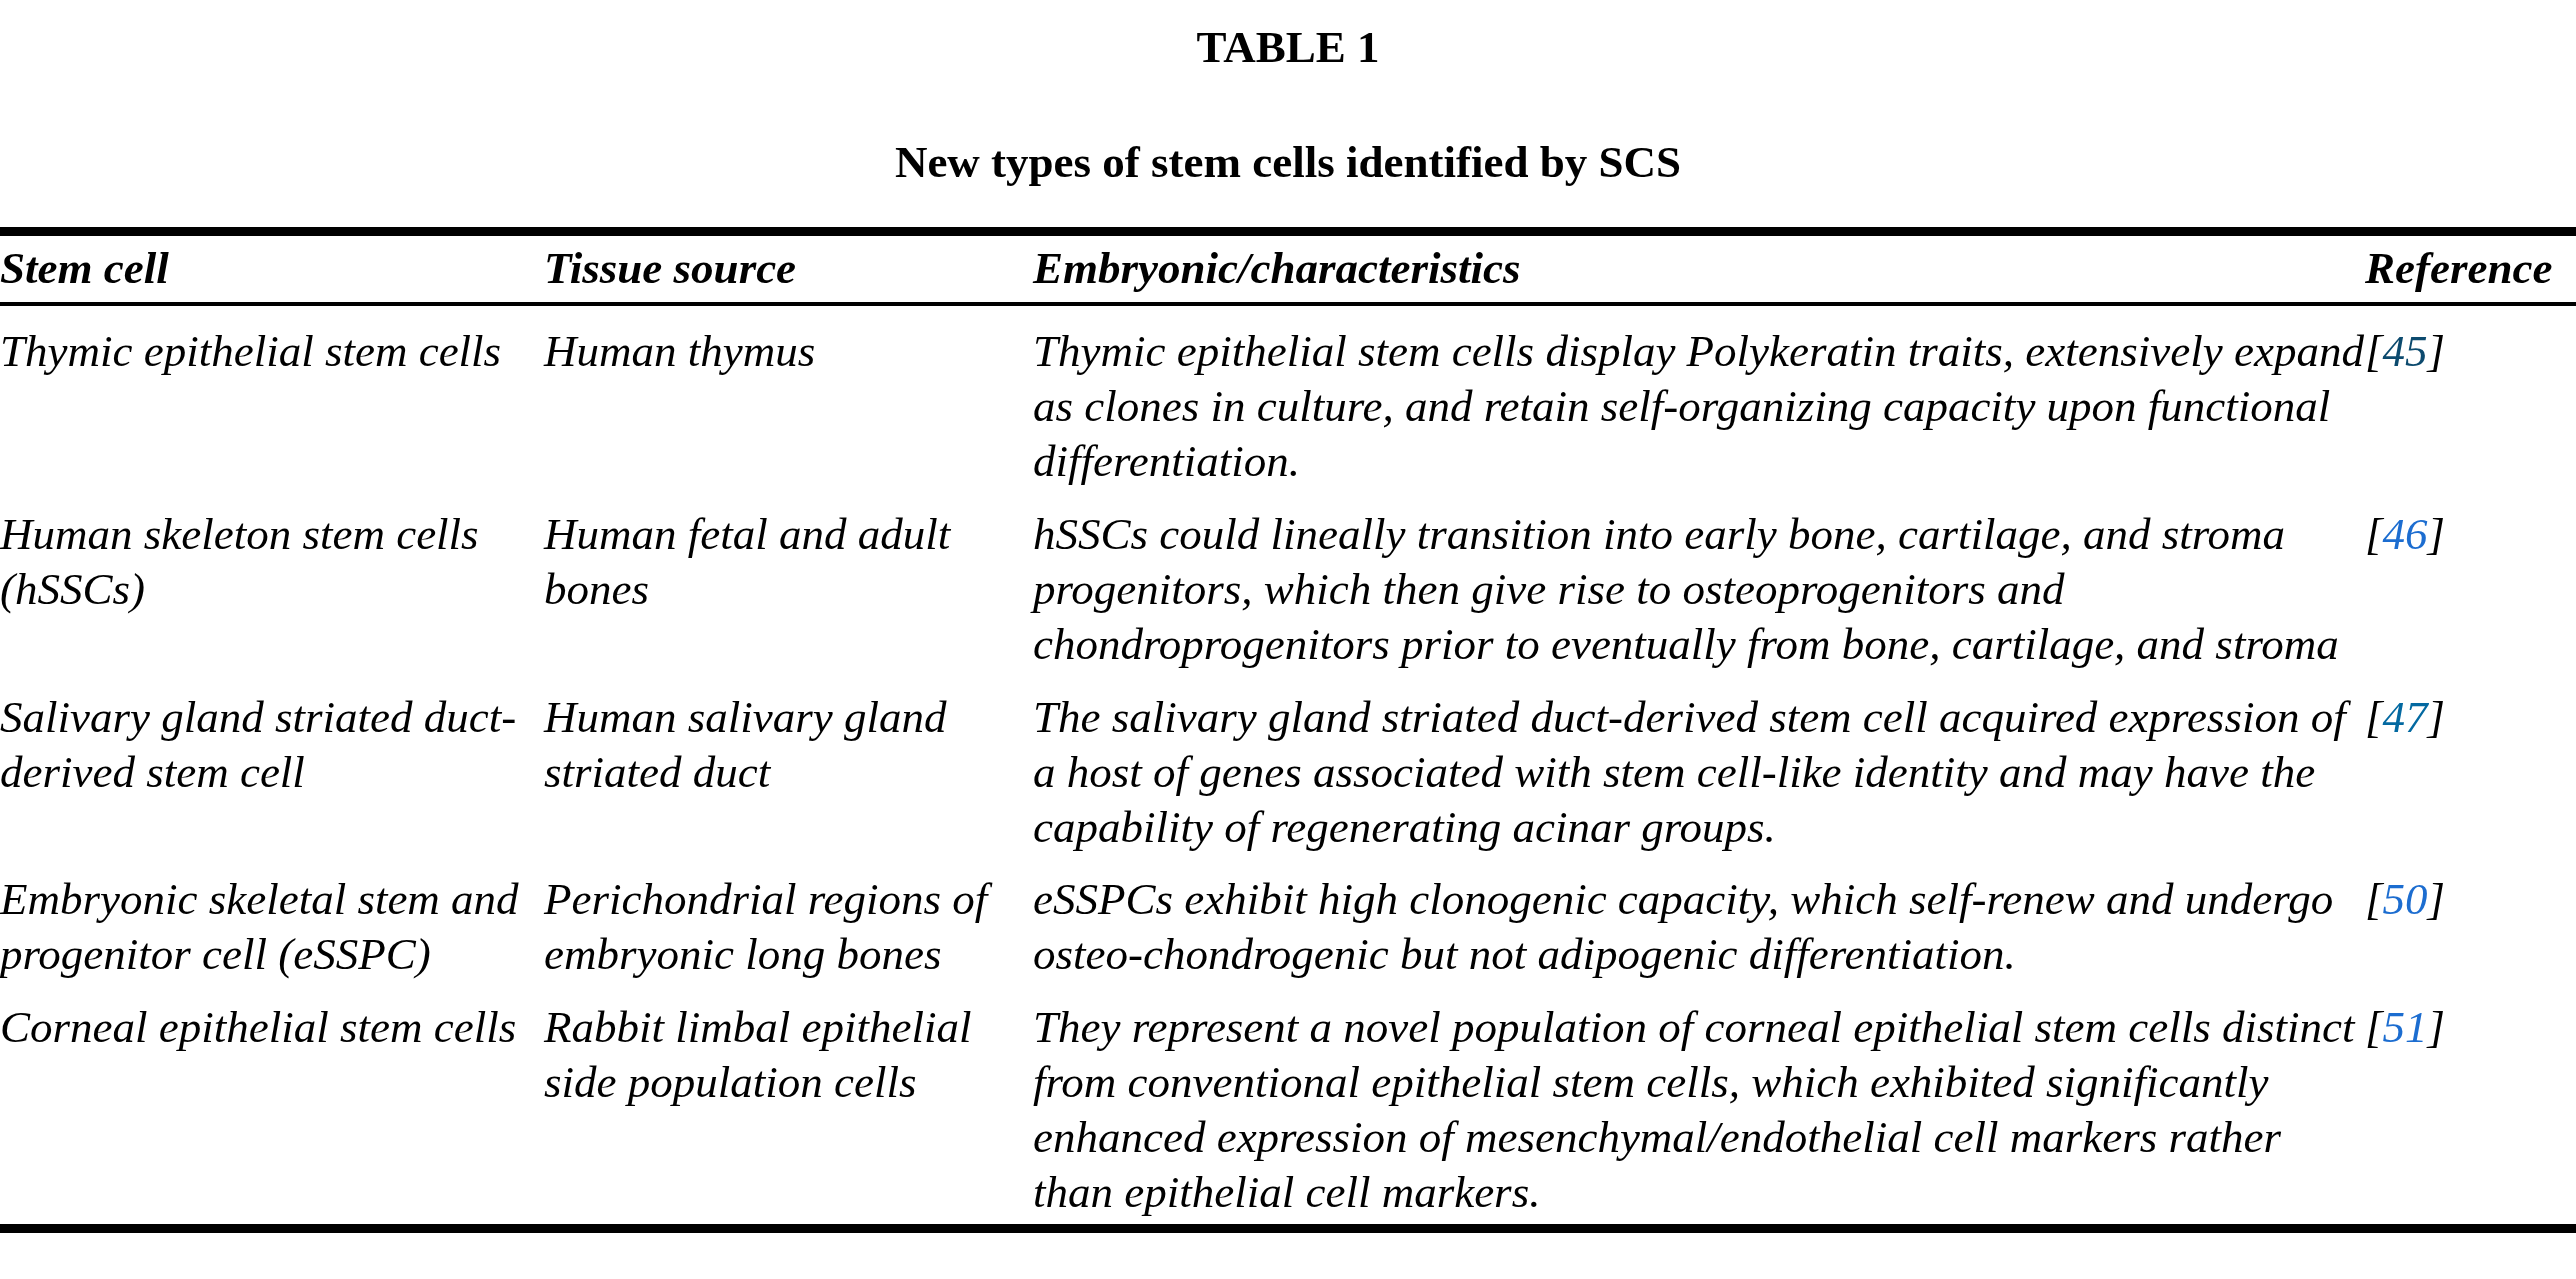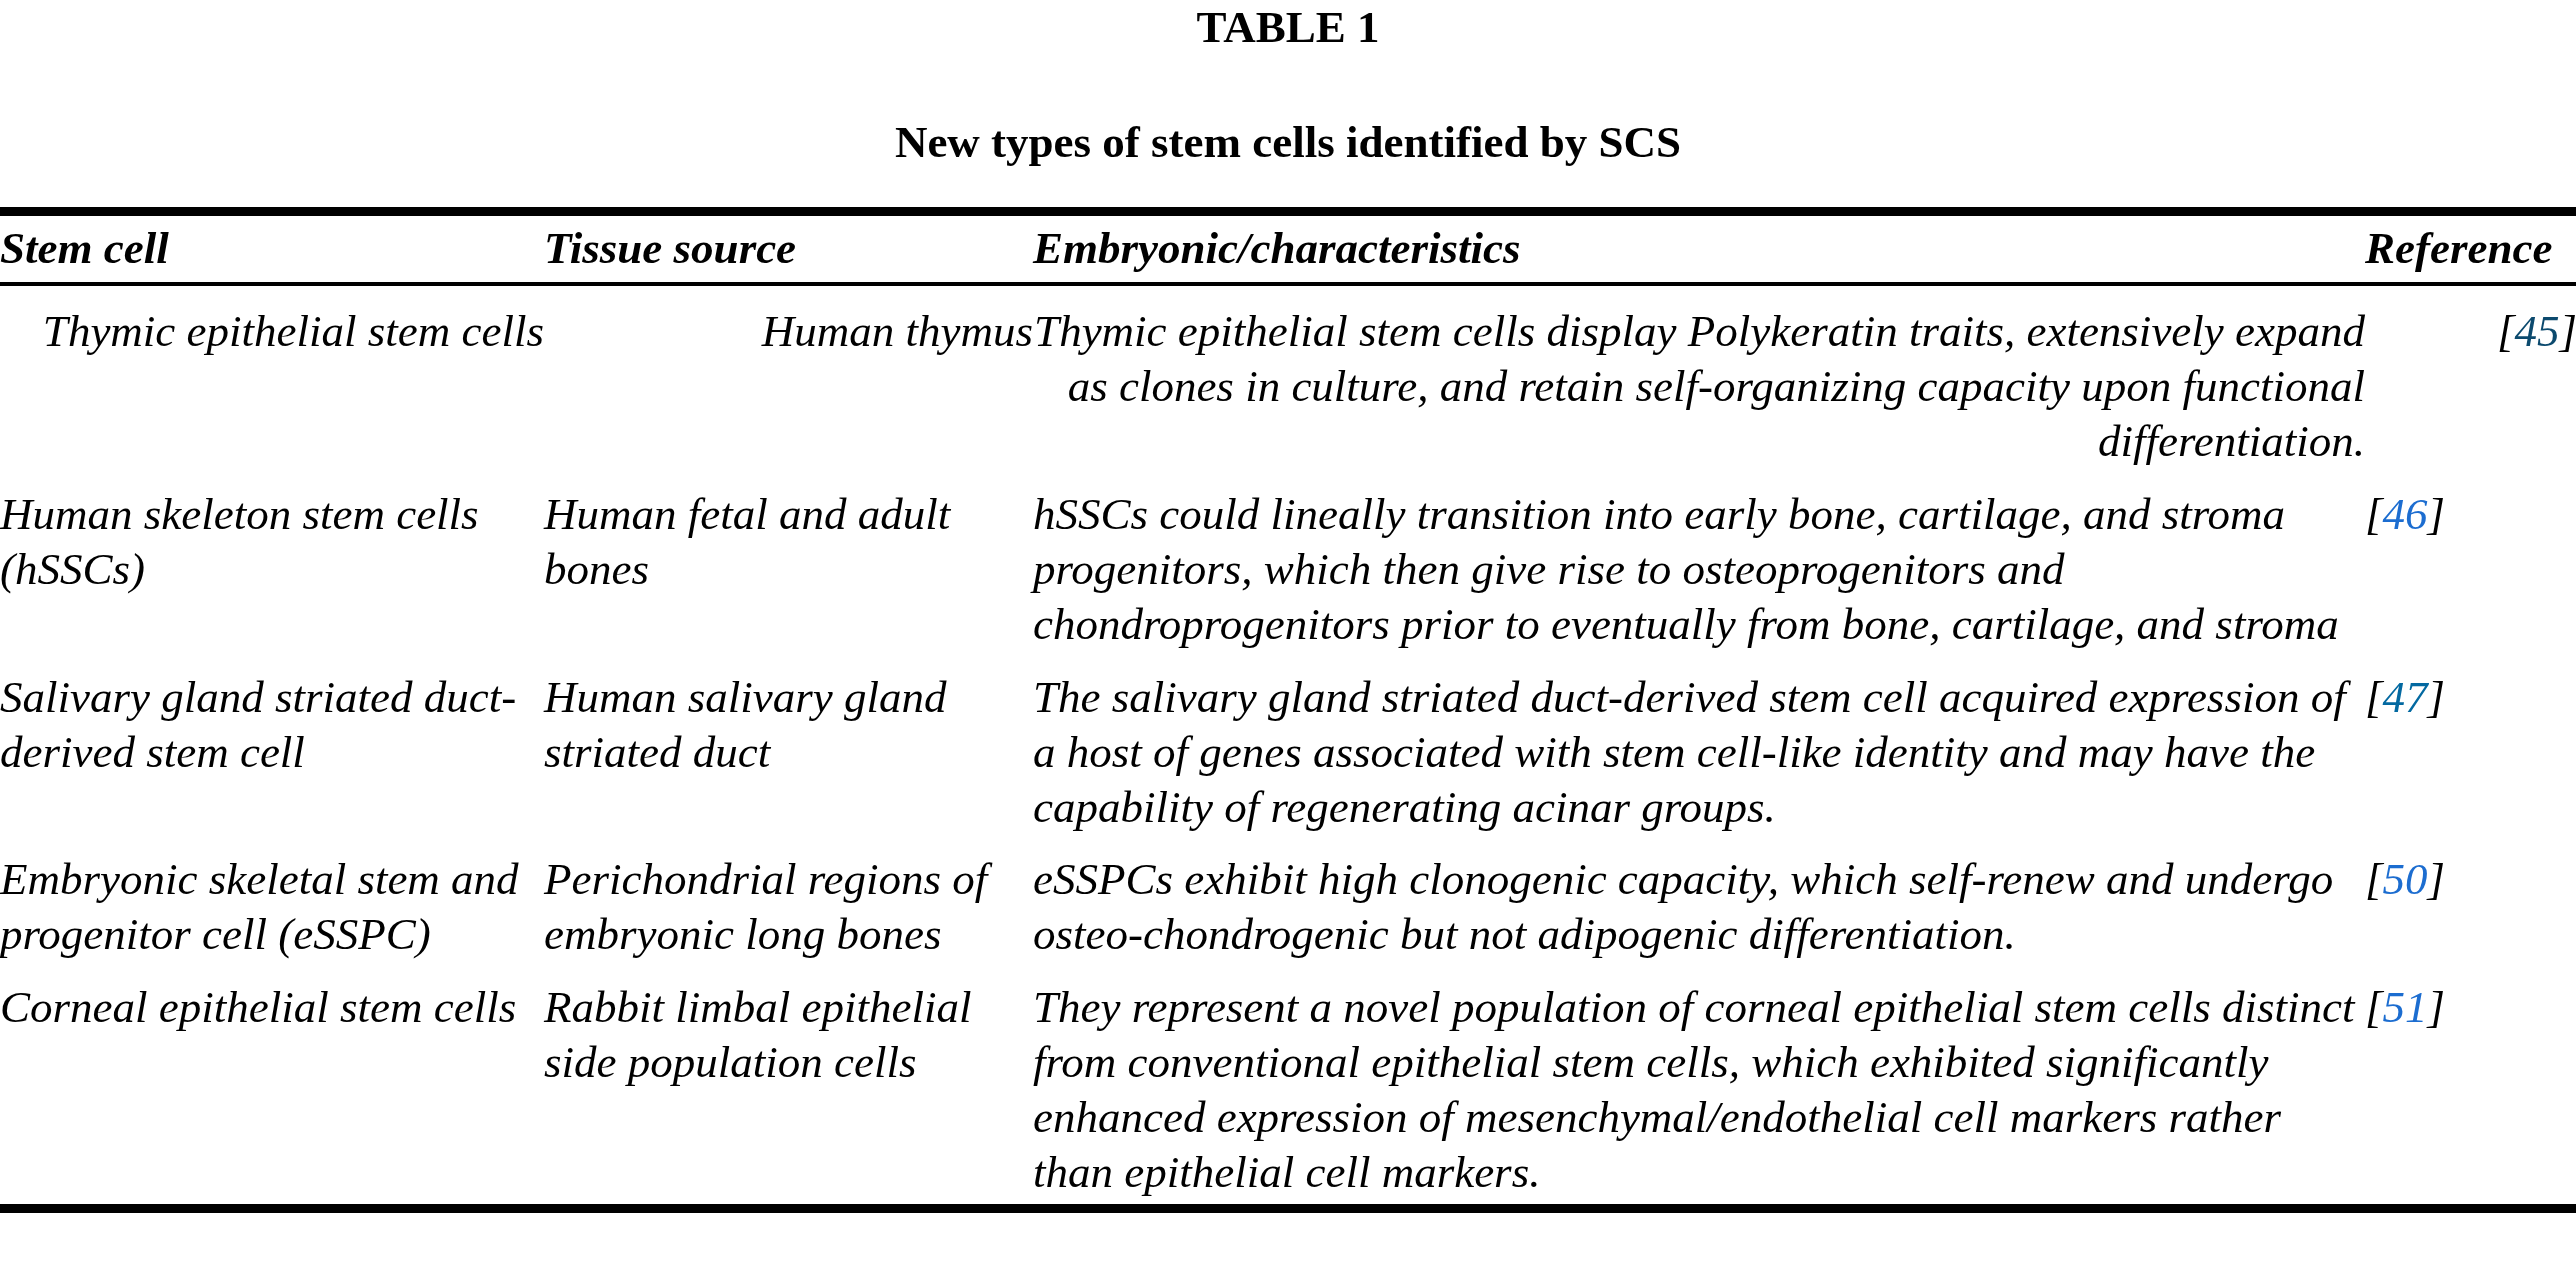--- a/index.html
+++ b/index.html
@@ -8,21 +8,21 @@
     background: #ffffff;
     color: #000000;
     font-family: "Liberation Serif", "DejaVu Serif", serif;
   }
   body {
     width: 2576px;
     height: 1280px;
     overflow: hidden;
   }
   .title {
-    padding-top: 0;
+    padding-top: 20px;
     text-align: center;
     font-weight: bold;
     font-size: 45px;
     line-height: 55px;
   }
   .subtitle {
     margin-top: 60px;
     text-align: center;
     font-weight: bold;
     font-size: 45px;
@@ -45,21 +45,21 @@
     vertical-align: top;
     padding: 4.9px 0 6.1px 0;
     border-bottom: 4.9px solid #000;
   }
   table.tbl td {
     font-size: 45px;
     line-height: 55px;
     vertical-align: top;
     padding: 17.7px 0 0 0;
   }
-  table.tbl tbody tr:first-child td { padding-top: 18.3px; text-align: right; }
+  table.tbl tbody tr:first-child td { padding-top: 18.3px; }
   table.tbl tbody tr:last-child td { padding-bottom: 3.7px; }
 
   th.c1, td.c1 { padding-left: 41px; padding-right: 6.7px; }
   th.c2, td.c2 { padding-left: 6.1px; }
   th.c3, td.c3 { padding-right: 7.3px; }
   th.c4, td.c4 { padding-left: 6.1px; }
 
   .bk { color: #000000; }
   a.ref-num {
     color: #1c6dd0;

